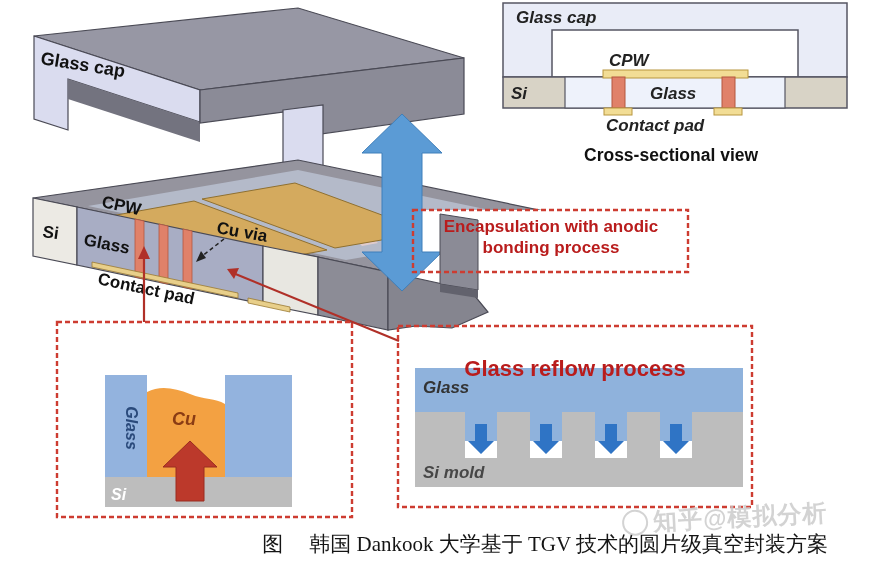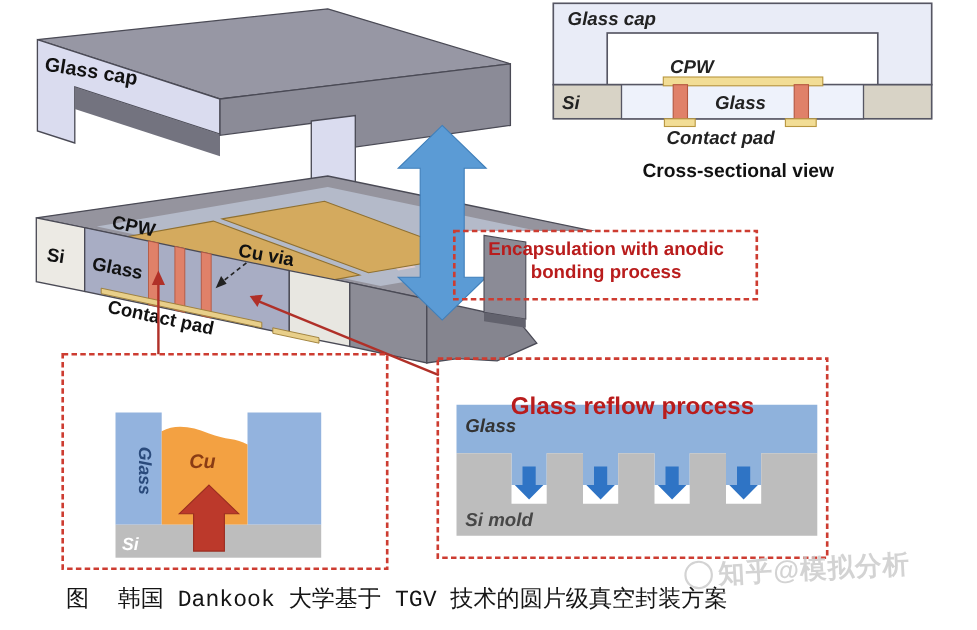--- a/index.html
+++ b/index.html
@@ -3,22 +3,22 @@
 <meta charset="utf-8">
 <style>
   html,body{margin:0;padding:0;background:#fff;}
   #canvas{position:relative;width:888px;height:573px;background:#ffffff;overflow:hidden;
           font-family:"Liberation Sans",sans-serif;}
   #scene{position:absolute;left:0;top:0;}
   .note-text{position:absolute;text-align:center;font-weight:bold;color:#b91c1c;}
   #encap-text{left:420px;top:216px;width:262px;font-size:17px;line-height:21px;}
   #tgv-title{left:62px;top:328px;width:286px;font-size:16.5px;line-height:21px;}
   #reflow-title{left:404px;top:334px;width:342px;font-size:22px;line-height:21px;margin-top:24px;}
-  #caption{position:absolute;left:60px;top:530px;width:768px;text-align:left;
-           font-family:Liberation Mono, monospace;font-size:21px;color:#151515;}
+  #caption{position:absolute;left:60px;top:530px;width:768px;text-align:right;
+           font-family:Liberation Serif, serif;font-size:21px;color:#151515;}
   .cap-gap{display:inline-block;width:26px;}
   #watermark{position:absolute;left:622px;top:502px;display:flex;align-items:center;gap:5px;
              transform:rotate(-3deg);opacity:0.8;z-index:5;}
   #watermark .wm-circle{width:22px;height:22px;border:2px solid #c9c9c9;border-radius:50%;}
   #watermark .wm-text{font-weight:bold;font-size:24px;color:#c9c9c9;
                       text-shadow:0 0 1px #ffffff;letter-spacing:1px;}
   .lbl{font-weight:bold;fill:#111;}
   .ital{font-style:italic;font-weight:600;fill:#222;}
 </style>
 </head>

